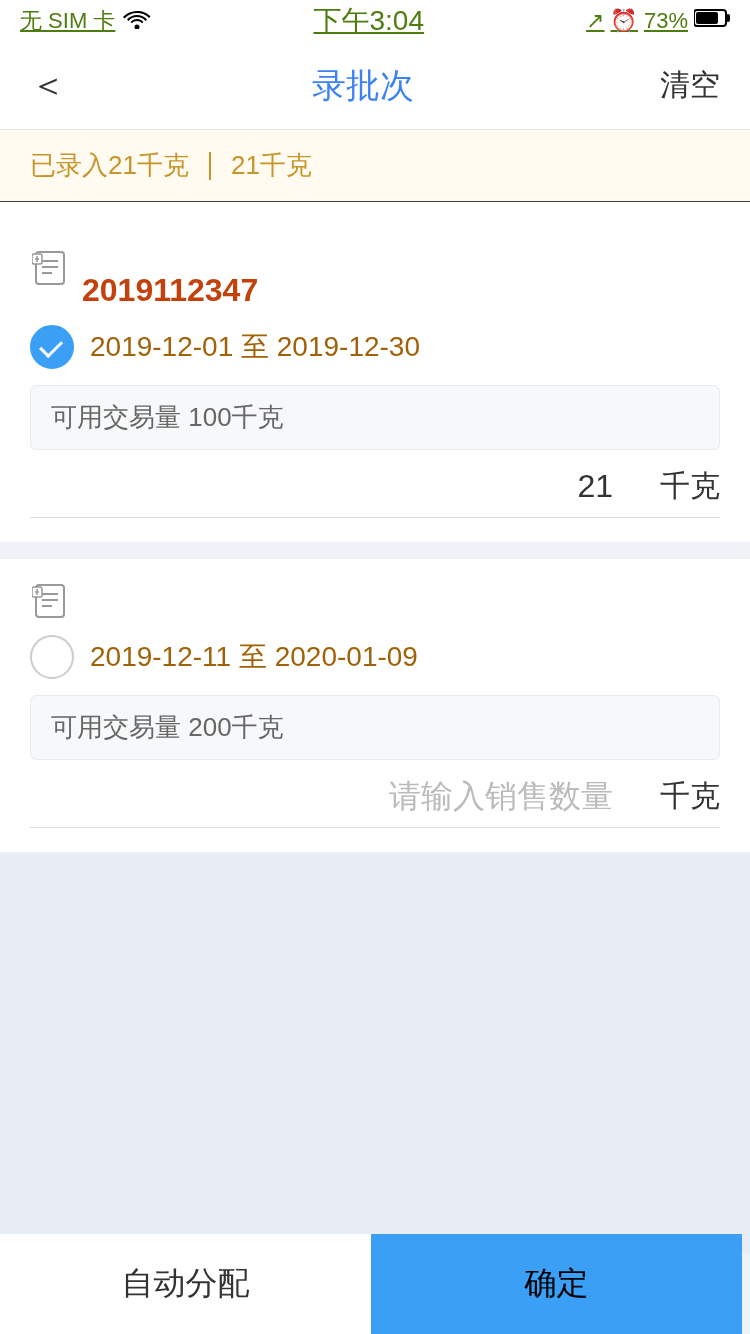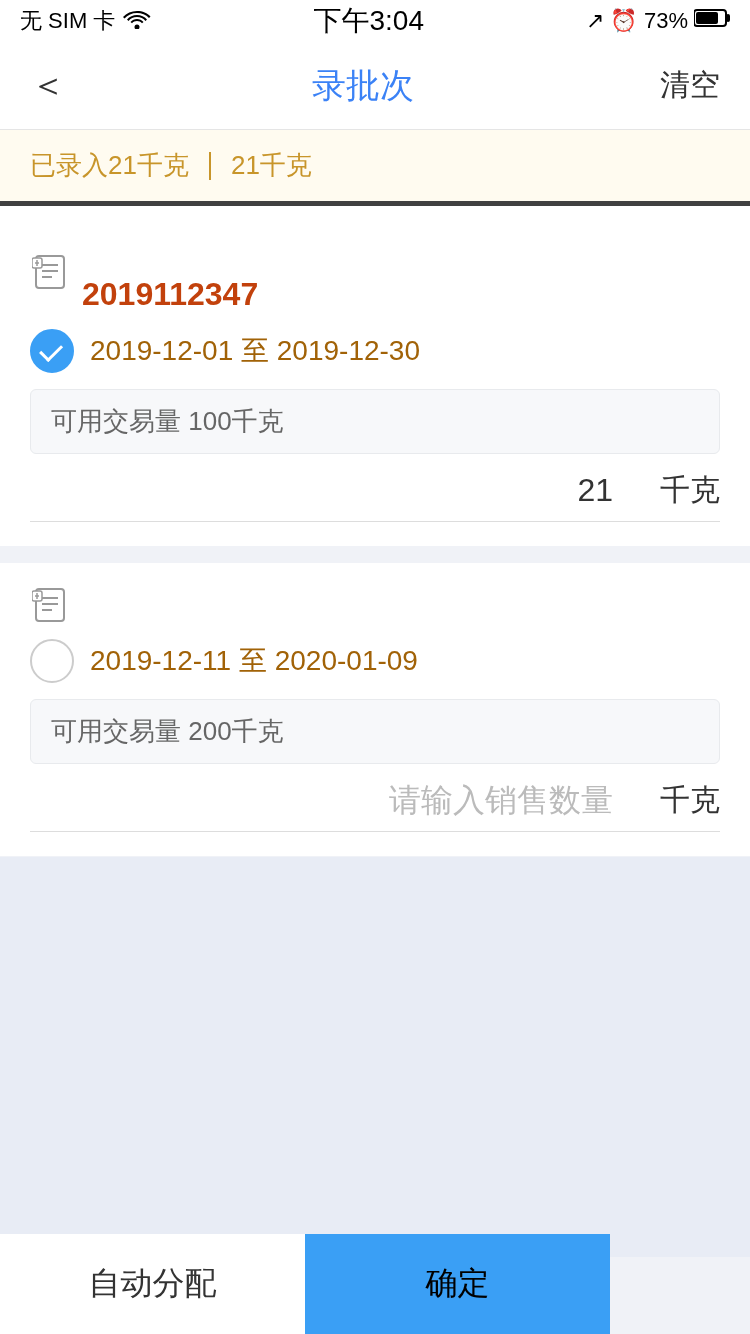--- a/index.html
+++ b/index.html
@@ -15,21 +15,22 @@
     
     .status-bar {
       width: 750px;
       height: 42px;
       background: #fff;
       display: flex;
       align-items: center;
       justify-content: space-between;
       padding: 0 20px;
       font-size: 24px;
-      color: #000000;
+      color: #4d7c0f;
+      text-decoration: underline;
     }
     .status-left { display: flex; align-items: center; gap: 8px; font-size: 22px; }
     .status-center { font-size: 28px; font-weight: 500; }
     .status-right { display: flex; align-items: center; gap: 6px; font-size: 22px; }
 
     
     .nav-bar {
       width: 750px;
       height: 88px;
       background: #fff;
@@ -56,21 +57,21 @@
       cursor: pointer;
     }
 
     
     .info-banner {
       background: #fffbf0;
       padding: 18px 30px;
       display: flex;
       align-items: center;
       gap: 20px;
-      border-bottom: 5px solid #404040;
+      border-bottom: 1px solid #404040;
     }
     .info-label {
       font-size: 26px;
       color: #c8952a;
     }
     .info-divider {
       width: 2px;
       height: 28px;
       background: #c8952a;
     }
@@ -189,21 +190,21 @@
     .content-area {
       flex: 1;
       background: #e8ecf5;
       min-height: 300px;
     }
 
     
     .bottom-bar {
       position: fixed;
       bottom: 0;
-      width: 610px;
+      width: 742px;
       height: 100px;
       display: flex;
     }
     .btn-auto {
       flex: 1;
       background: #fff;
       border: none;
       font-size: 32px;
       color: #333;
       cursor: pointer;

